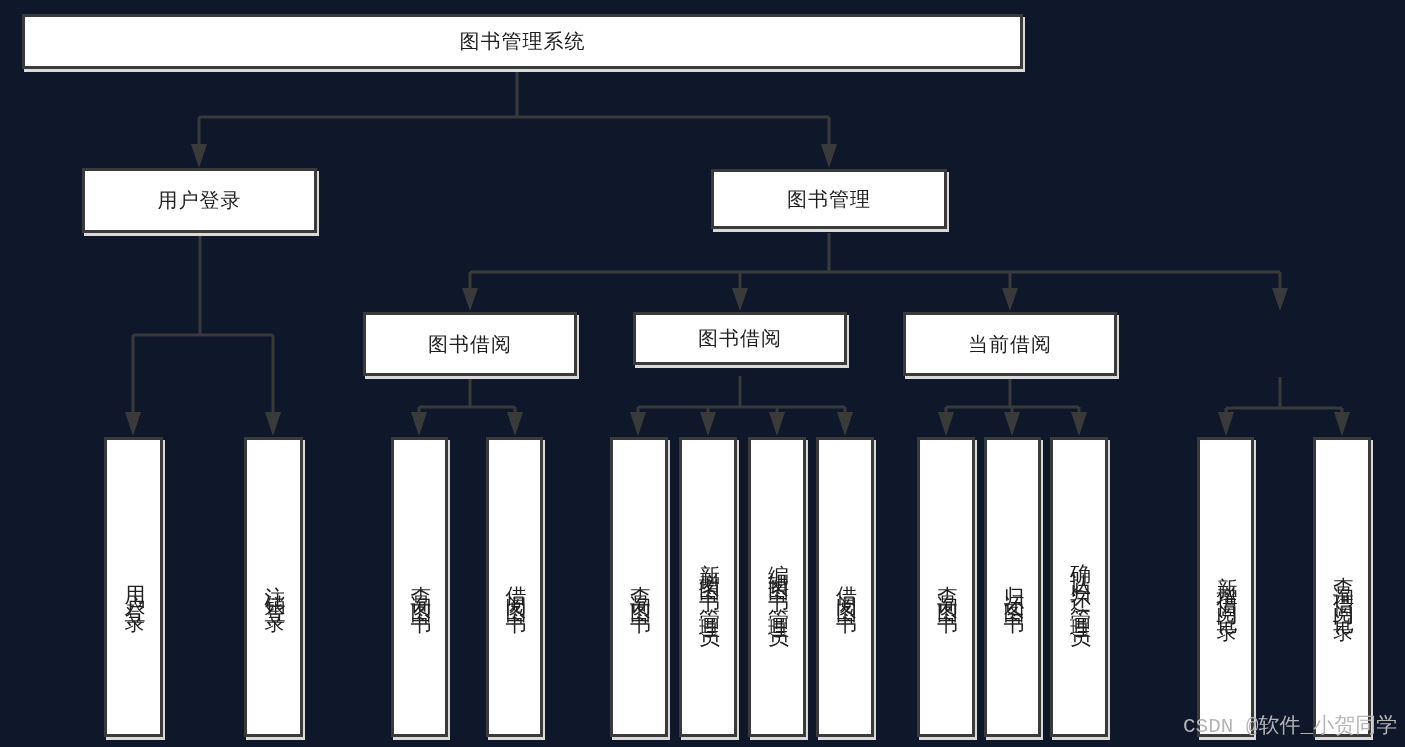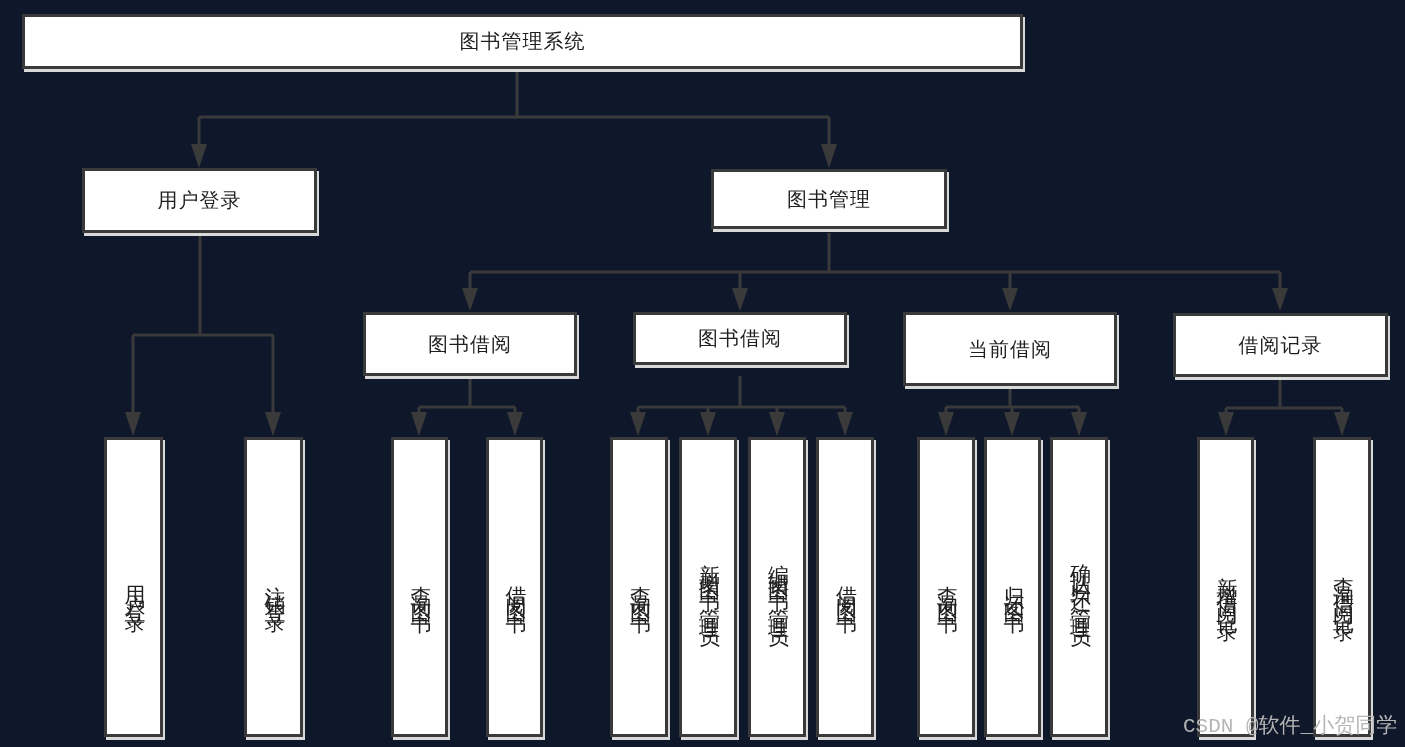--- a/index.html
+++ b/index.html
@@ -99,22 +99,21 @@
     </g>
   </svg>
 
   <div class="box h-box" style="left:22px;top:14px;width:1001px;height:55px;">图书管理系统</div>
 
   <div class="box h-box" style="left:82px;top:168px;width:235px;height:65px;">用户登录</div>
   <div class="box h-box" style="left:711px;top:169px;width:236px;height:60px;">图书管理</div>
 
   <div class="box h-box" style="left:363px;top:312px;width:214px;height:64px;">图书借阅</div>
   <div class="box h-box" style="left:633px;top:312px;width:214px;height:53px;text-align:center;">图书借阅</div>
-  <div class="box h-box" style="left:903px;top:312px;width:214px;height:74px;">当前借阅</div>
-  <div class="box h-box" style="left:1173px;top:313px;width:215px;height:64px;">借阅记录</div>
+  <div class="box h-box" style="left:903px;top:312px;width:214px;height:64px;">当前借阅</div>
 
   <div class="box v-box" style="left:104px;top:437px;width:59px;height:300px;">用户登录</div>
   <div class="box v-box" style="left:244px;top:437px;width:59px;height:300px;">注销登录</div>
 
   <div class="box v-box" style="left:391px;top:437px;width:57px;height:300px;">查询图书</div>
   <div class="box v-box" style="left:486px;top:437px;width:57px;height:300px;">借阅图书</div>
 
   <div class="box v-box" style="left:610px;top:437px;width:58px;height:300px;">查询图书</div>
   <div class="box v-box" style="left:679px;top:437px;width:58px;height:300px;">新增图书（管理员）</div>
   <div class="box v-box" style="left:748px;top:437px;width:58px;height:300px;">编辑图书（管理员）</div>

